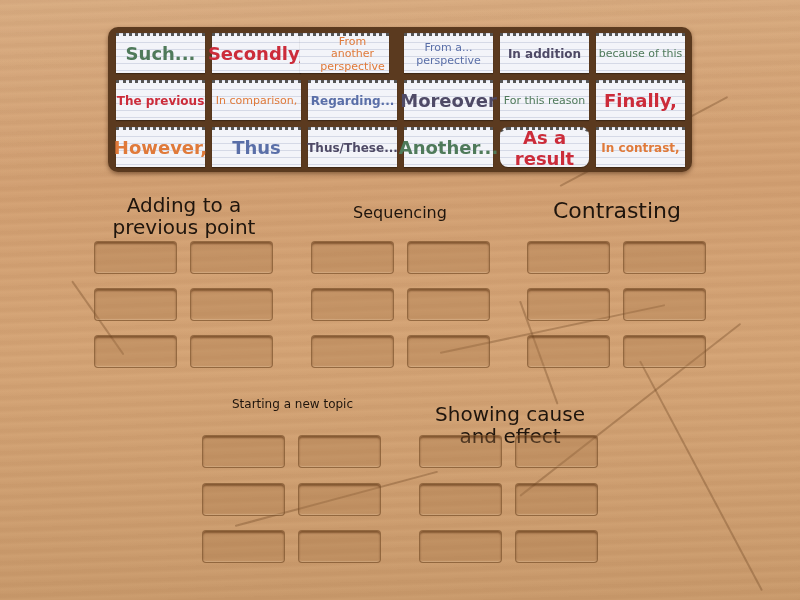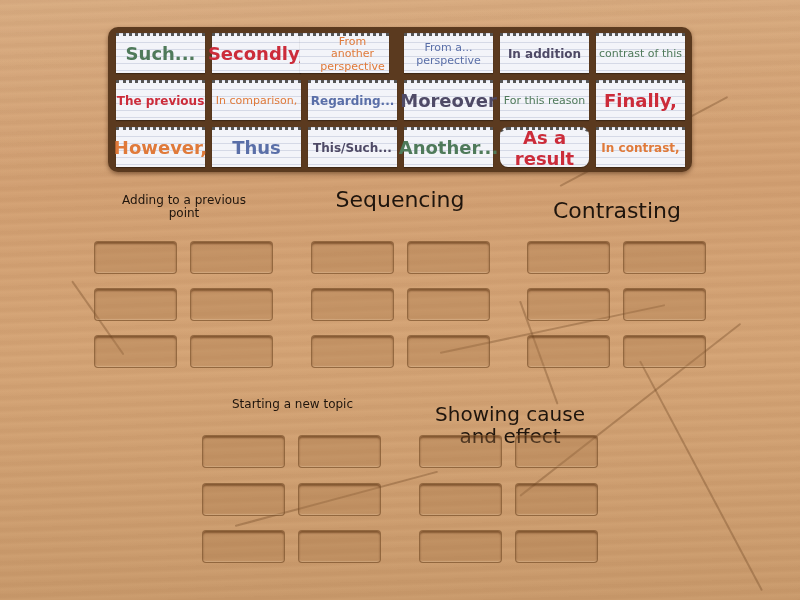--- a/index.html
+++ b/index.html
@@ -72,21 +72,21 @@
   <div class="card c-small" style="left: 300px; top: 33px; color: rgb(224, 122, 58); padding-left: 16px;">
       <span>From another perspective</span>
     </div>
   <div class="card c-small" style="left: 404px; top: 33px; color: rgb(90, 111, 168);">
       <span>From a... perspective</span>
     </div>
   <div class="card c-mid" style="left: 500px; top: 33px; color: rgb(79, 74, 102);">
       <span>In addition</span>
     </div>
   <div class="card c-small" style="left: 596px; top: 33px; color: rgb(79, 122, 90);">
-      <span>contrast of this</span>
+      <span>because of this</span>
     </div>
 
   <div class="card c-mid" style="left: 116px; top: 80px; color: rgb(204, 44, 58);">
       <span>The previous</span>
     </div>
   <div class="card c-small" style="left: 212px; top: 80px; color: rgb(224, 122, 58); text-align: center;">
       <span>In comparison,</span>
     </div>
   <div class="card c-mid" style="left: 308px; top: 80px; color: rgb(90, 111, 168);">
       <span>Regarding...</span>
@@ -101,35 +101,35 @@
       <span>Finally,</span>
     </div>
 
   <div class="card c-large" style="left: 116px; top: 127px; color: rgb(224, 122, 58);">
       <span>However,</span>
     </div>
   <div class="card c-large" style="left: 212px; top: 127px; color: rgb(90, 111, 168);">
       <span>Thus</span>
     </div>
   <div class="card c-mid" style="left: 308px; top: 127px; color: rgb(79, 74, 102);">
-      <span>This/Such...</span>
+      <span>Thus/These...</span>
     </div>
   <div class="card c-large" style="left: 404px; top: 127px; color: rgb(79, 122, 90);">
       <span>Another...</span>
     </div>
   <div class="card c-large" style="left: 500px; top: 127px; color: rgb(204, 44, 58); border-radius: 8px;">
       <span>As a result</span>
     </div>
   <div class="card c-mid" style="left: 596px; top: 127px; color: rgb(224, 122, 58);">
       <span>In contrast,</span>
     </div>
 </div>
 
-<div class="heading" style="left:110px;top:194px;width:148px;font-size:12px;">Adding to a previous point</div>
-<div class="heading" style="left:310px;top:188px;width:180px;font-size:22px;">Sequencing</div>
+<div class="heading" style="left:110px;top:194px;width:148px;font-size:20px;">Adding to a previous point</div>
+<div class="heading" style="left:310px;top:204px;width:180px;font-size:16px;">Sequencing</div>
 <div class="heading" style="left:527px;top:199px;width:180px;font-size:22px;">Contrasting</div>
 <div class="heading" style="left:190px;top:398px;width:205px;font-size:12px;">Starting a new topic</div>
 <div class="heading" style="left:430px;top:403px;width:160px;font-size:20px;">Showing cause and effect</div>
 
 <div>
   <div class="slot" style="left:94px;top:241px;"></div>
   <div class="slot" style="left:190px;top:241px;"></div>
   <div class="slot" style="left:94px;top:288px;"></div>
   <div class="slot" style="left:190px;top:288px;"></div>
   <div class="slot" style="left:94px;top:335px;"></div>

